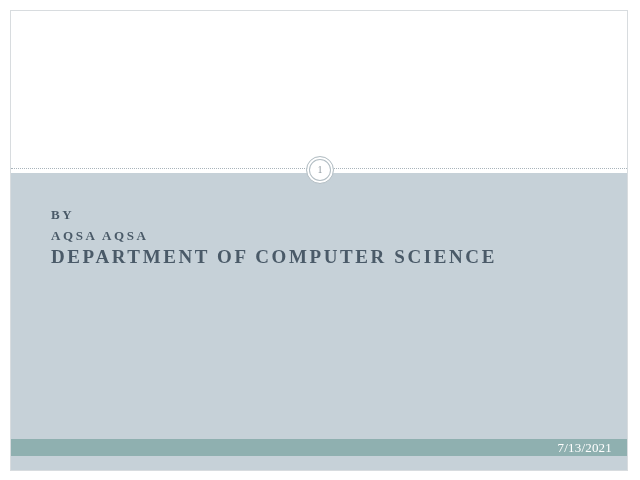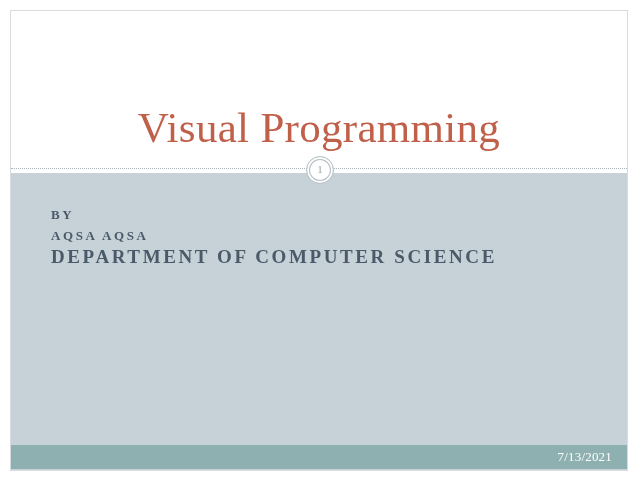--- a/index.html
+++ b/index.html
@@ -111,23 +111,23 @@
     white-space: nowrap;
   }
   .subtitle-line.l0 { font-size: 13px; }
   .subtitle-line.l1 { font-size: 13px; }
   .subtitle-line.l2 { font-size: 19px; }
 
   
   .footer-band {
     position: absolute;
     left: 0;
-    bottom: 1px;
+    bottom: 14px;
     width: 100%;
-    height: 24px;
+    height: 17px;
     background: #8fb0b0;
   }
   .footer-date {
     position: absolute;
     right: 15px;
     top: 50%;
     transform: translateY(-50%);
     font-family: "Liberation Serif", serif;
     font-size: 13px;
     color: #ffffff;
@@ -143,21 +143,20 @@
   <div id="slide">
 
     <div class="body-block"></div>
 
     <div class="divider"></div>
 
     <div class="slide-number">
       <span>1</span>
     </div>
 
-    <h1 class="title">Visual Programming</h1>
 
     <div class="subtitle">
       <div class="subtitle-line l0">BY</div>
       <div class="subtitle-line l1">AQSA AQSA</div>
       <div class="subtitle-line l2">DEPARTMENT OF COMPUTER SCIENCE</div>
     </div>
 
     <div class="footer-band">
       <div class="footer-date">7/13/2021</div>
     </div>

